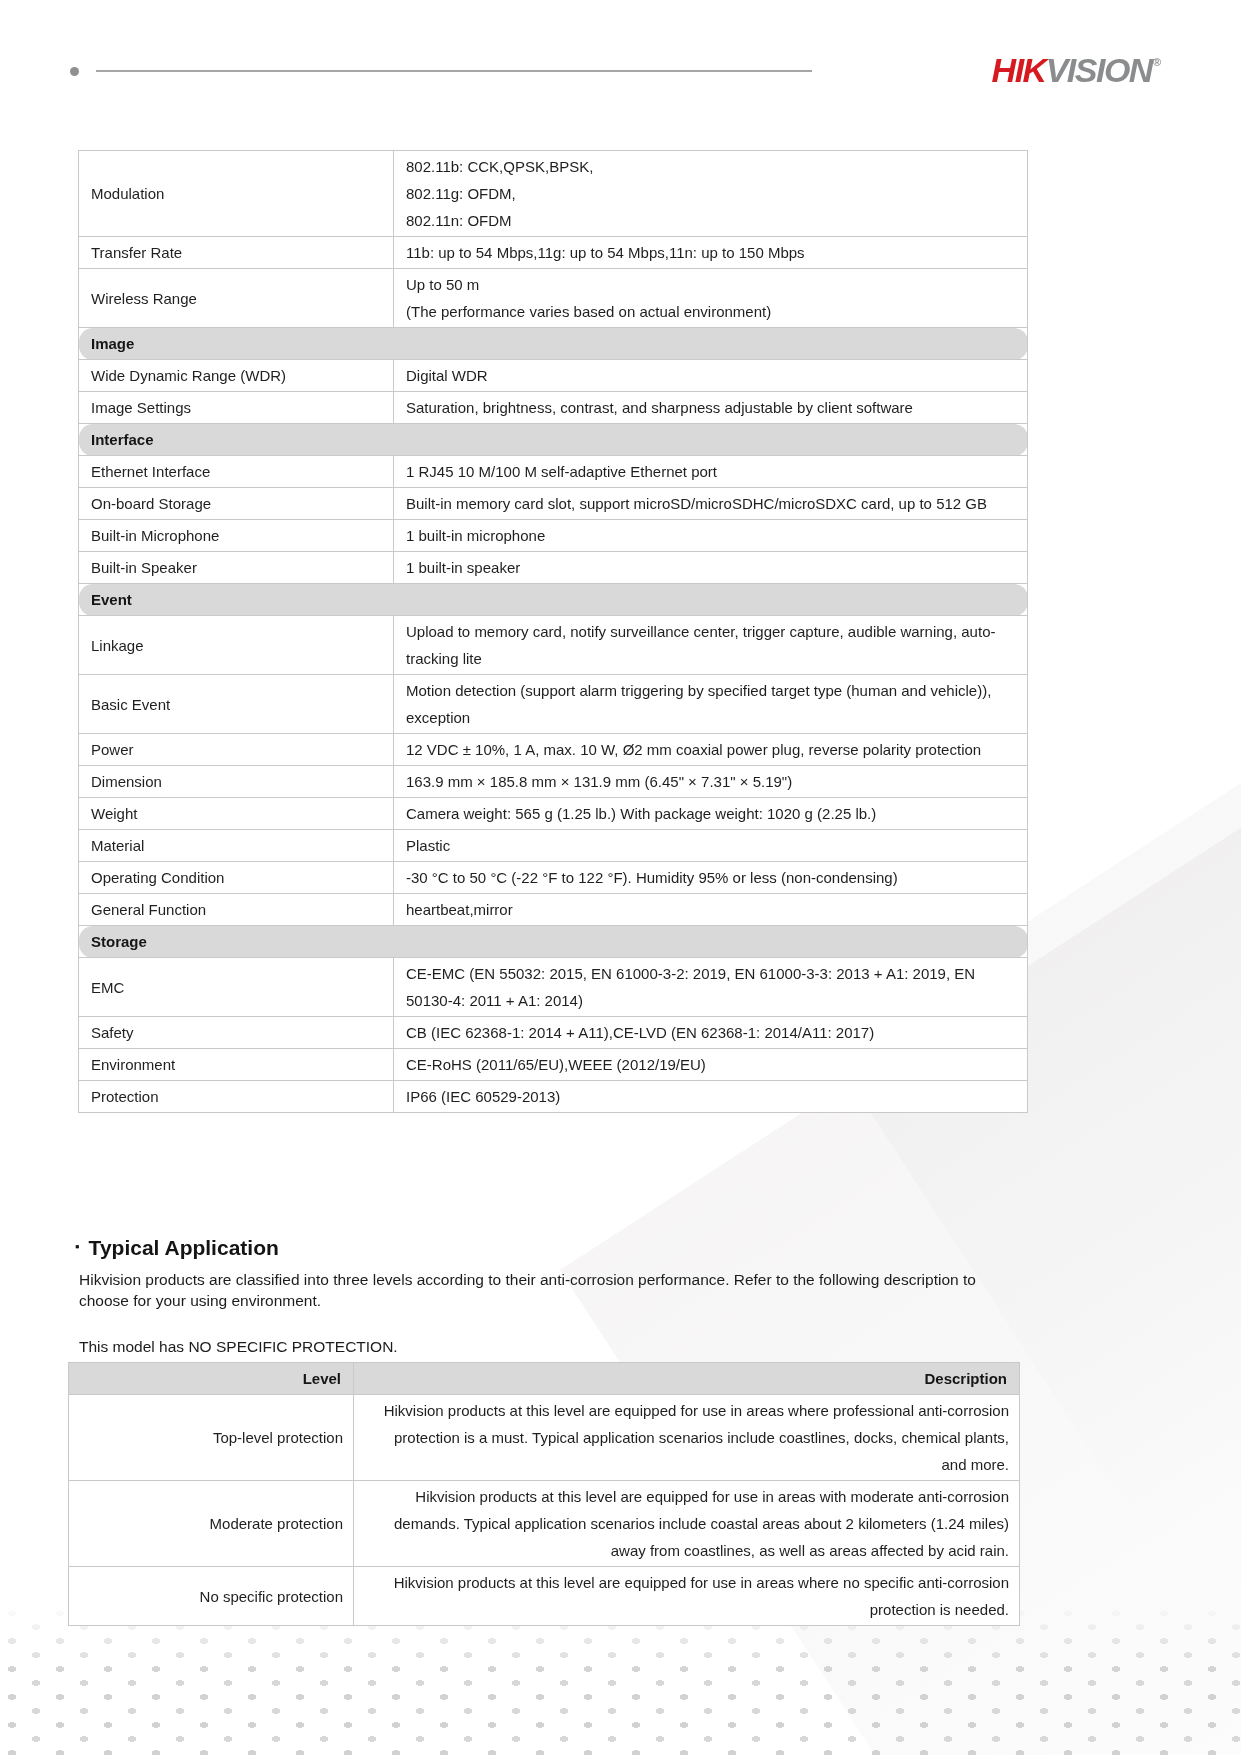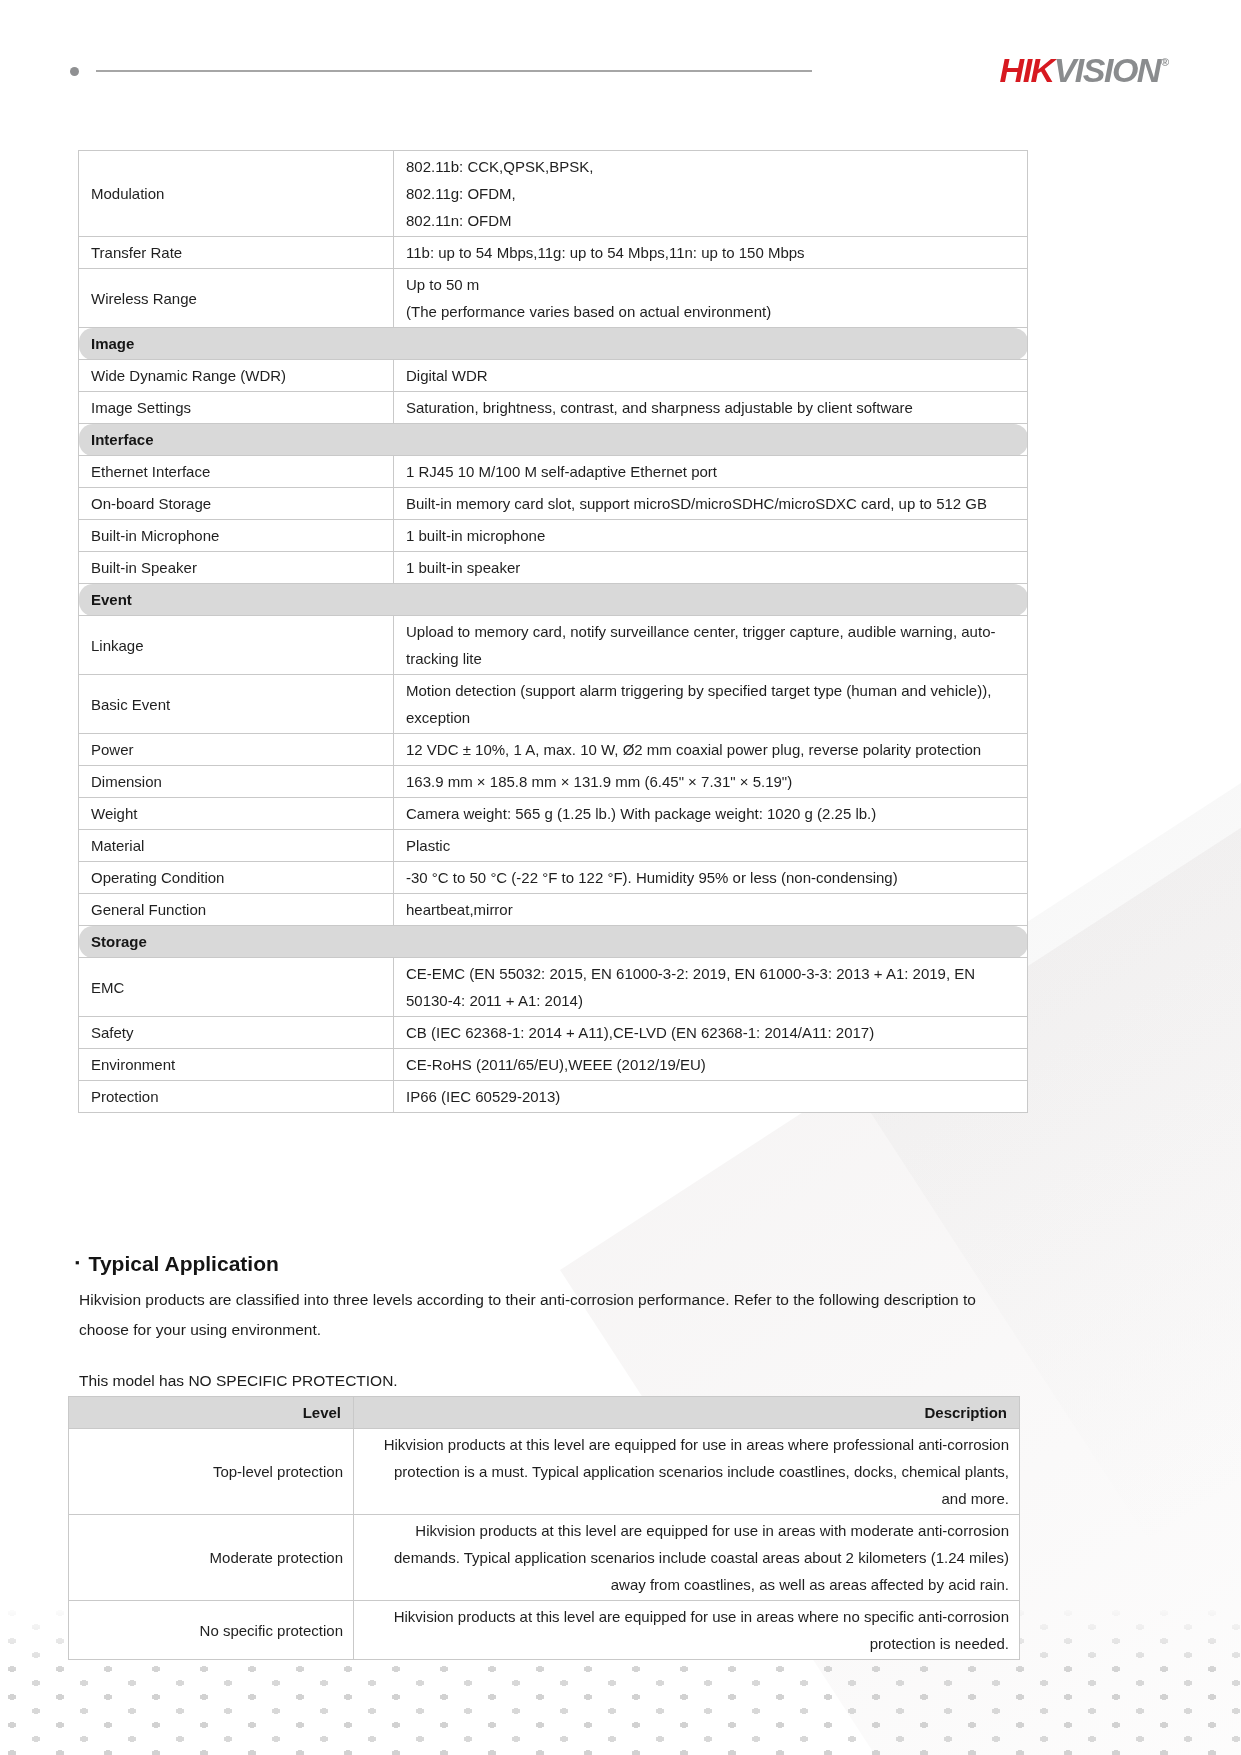--- a/index.html
+++ b/index.html
@@ -19,41 +19,41 @@
       radial-gradient(7px 4.5px at 12px 8px,  #d2d2d2 60%, rgba(210,210,210,0) 62%),
       radial-gradient(7px 4.5px at 36px 22px, #d8d8d8 60%, rgba(216,216,216,0) 62%);
     background-size:48px 28px, 48px 28px;
     -webkit-mask-image:linear-gradient(to top, #000 55%, transparent 100%);
             mask-image:linear-gradient(to top, #000 55%, transparent 100%);
   }
 
   
   .hdr-dot  { position:absolute; z-index:1; left:70px; top:67px; width:9px; height:9px; border-radius:50%; background:#8f9092; }
   .hdr-line { position:absolute; z-index:1; left:96px; top:70px; width:716px; height:2px; background:#a6a6a6; }
-  .logo { position:absolute; z-index:1; top:51px; right:72px; font-style:italic; font-weight:bold;
+  .logo { position:absolute; z-index:1; top:51px; right:80px; font-style:italic; font-weight:bold;
           font-size:34px; letter-spacing:-1.5px; white-space:nowrap; }
   .logo .hik    { color:var(--logo-red,#d71920); }
   .logo .vision { color:var(--logo-gray,#8a8c8e); }
   .logo .reg    { color:var(--logo-gray,#8a8c8e); font-size:11px; font-style:normal; letter-spacing:0;
                   vertical-align:16px; margin-left:1px; }
 
   
   table { border-collapse:collapse; table-layout:fixed; background:#ffffff; }
   .spec { position:absolute; z-index:1; top:150px; left:78px; width:950px; }
   .spec td { border:1px solid #c9c9c9; font-size:15px; line-height:27px;
              padding:2px 26px 2px 12px; vertical-align:middle; word-wrap:break-word; }
   .spec .c1 { width:315px; }
   .spec tr.sec td { background:var(--section-header-bg,#d9d9d9); font-weight:bold;
                     line-height:25px; padding:3px 12px; color:#161616;border-radius:14px; }
 
   
-  .typical { position:absolute; z-index:1; top:1236px; left:68px; width:952px;margin-top:16px; }
+  .typical { position:absolute; z-index:1; top:1236px; left:68px; width:952px; }
   .typical h2 { margin:0; padding-left:7px; font-size:21px; color:#141414; }
   .typical h2 .bullet { font-size:13px; vertical-align:4px; margin-right:9px; }
-  .typical p.intro { margin:9px 0 0 0; padding-left:11px; font-size:15.5px; line-height:30px;
+  .typical p.intro { margin:9px 0 0 0; padding-left:11px; font-size:15.5px; line-height:21px;
                      width:900px; color:#1c1c1c; }
   .typical p.note  { margin:27px 0 0 0; padding-left:11px; font-size:15.5px; color:#1c1c1c; }
   .level { width:952px; margin-top:6px; }
   .level th, .level td { border:1px solid #c9c9c9; font-size:15px; line-height:27px;
                          padding:2px 10px 2px 12px; text-align:right; vertical-align:middle; word-wrap:break-word; }
   .level th { background:var(--section-header-bg,#d9d9d9); line-height:25px; padding:3px 12px; color:#161616; }
   .level .c1 { width:285px; }
 </style>
 </head>
 <body>

